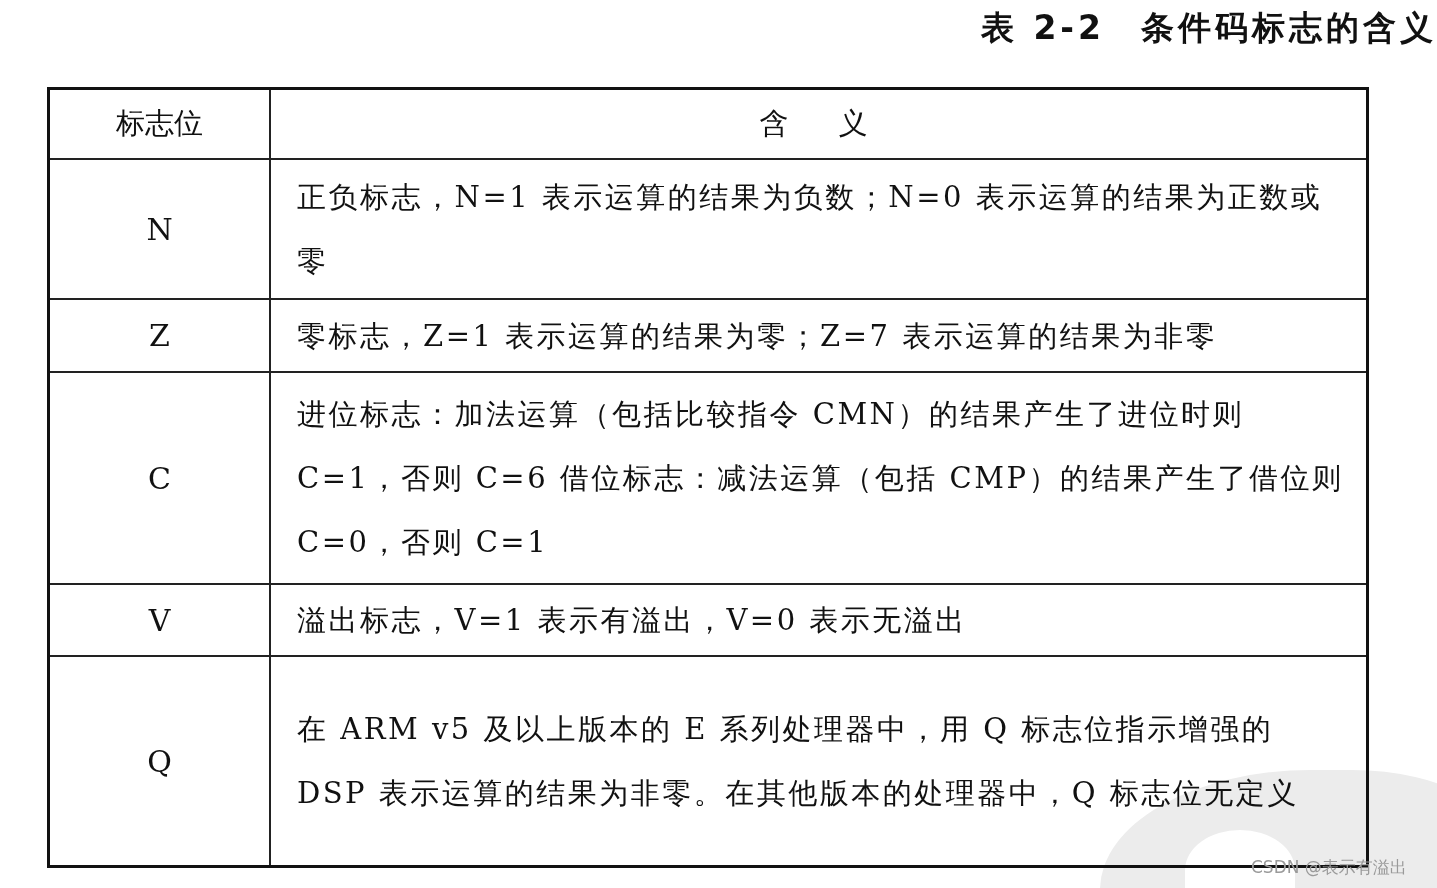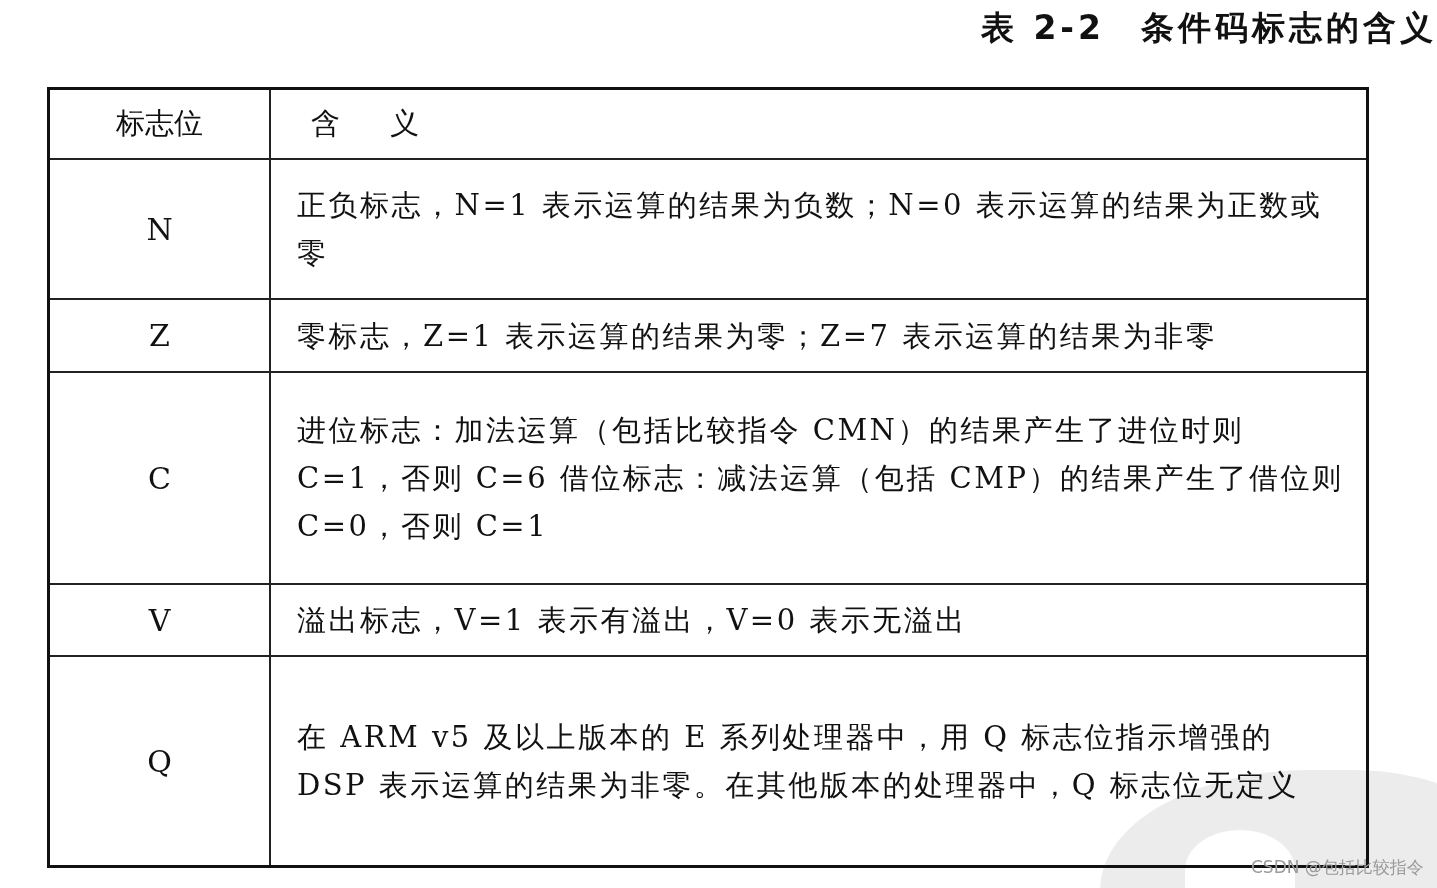--- a/index.html
+++ b/index.html
@@ -72,30 +72,31 @@
       height: 68px;
     }
     .col-flag {
       width: 219px;
       text-align: center;
     }
     .col-meaning {
       text-align: left;
     }
     th.col-meaning {
+      text-align: center;
       letter-spacing: 50px;
       padding-left: 40px !important;
     }
     td.flag-cell {
       font-size: 30px;
       text-align: center;
     }
     td.meaning-cell {
       font-size: 29px;
-      line-height: 48px;
+      line-height: 64px;
       padding: 0 22px 0 26px !important;
       letter-spacing: 2.5px;
       font-family: "DejaVu Serif", "Liberation Serif", serif;
     }
     tr.row-n td { height: 138px; }
     tr.row-z td { height: 71px; }
     tr.row-c td { height: 210px; }
     tr.row-v td { height: 70px; }
     tr.row-q td { height: 208px; }
     .csdn-mark {
@@ -142,13 +143,13 @@
       <td class="flag-cell col-flag">V</td>
       <td class="meaning-cell col-meaning">溢出标志，V=1 表示有溢出，V=0 表示无溢出</td>
     </tr>
     <tr class="row-q">
       <td class="flag-cell col-flag">Q</td>
       <td class="meaning-cell col-meaning">在 ARM v5 及以上版本的 E 系列处理器中，用 Q 标志位指示增强的 DSP 表示运算的结果为非零。在其他版本的处理器中，Q 标志位无定义</td>
     </tr>
   </tbody>
 </table>
 
-<div class="csdn-mark">CSDN @包括比较指令</div>
+<div class="csdn-mark">CSDN @表示有溢出</div>
 
 </body></html>

